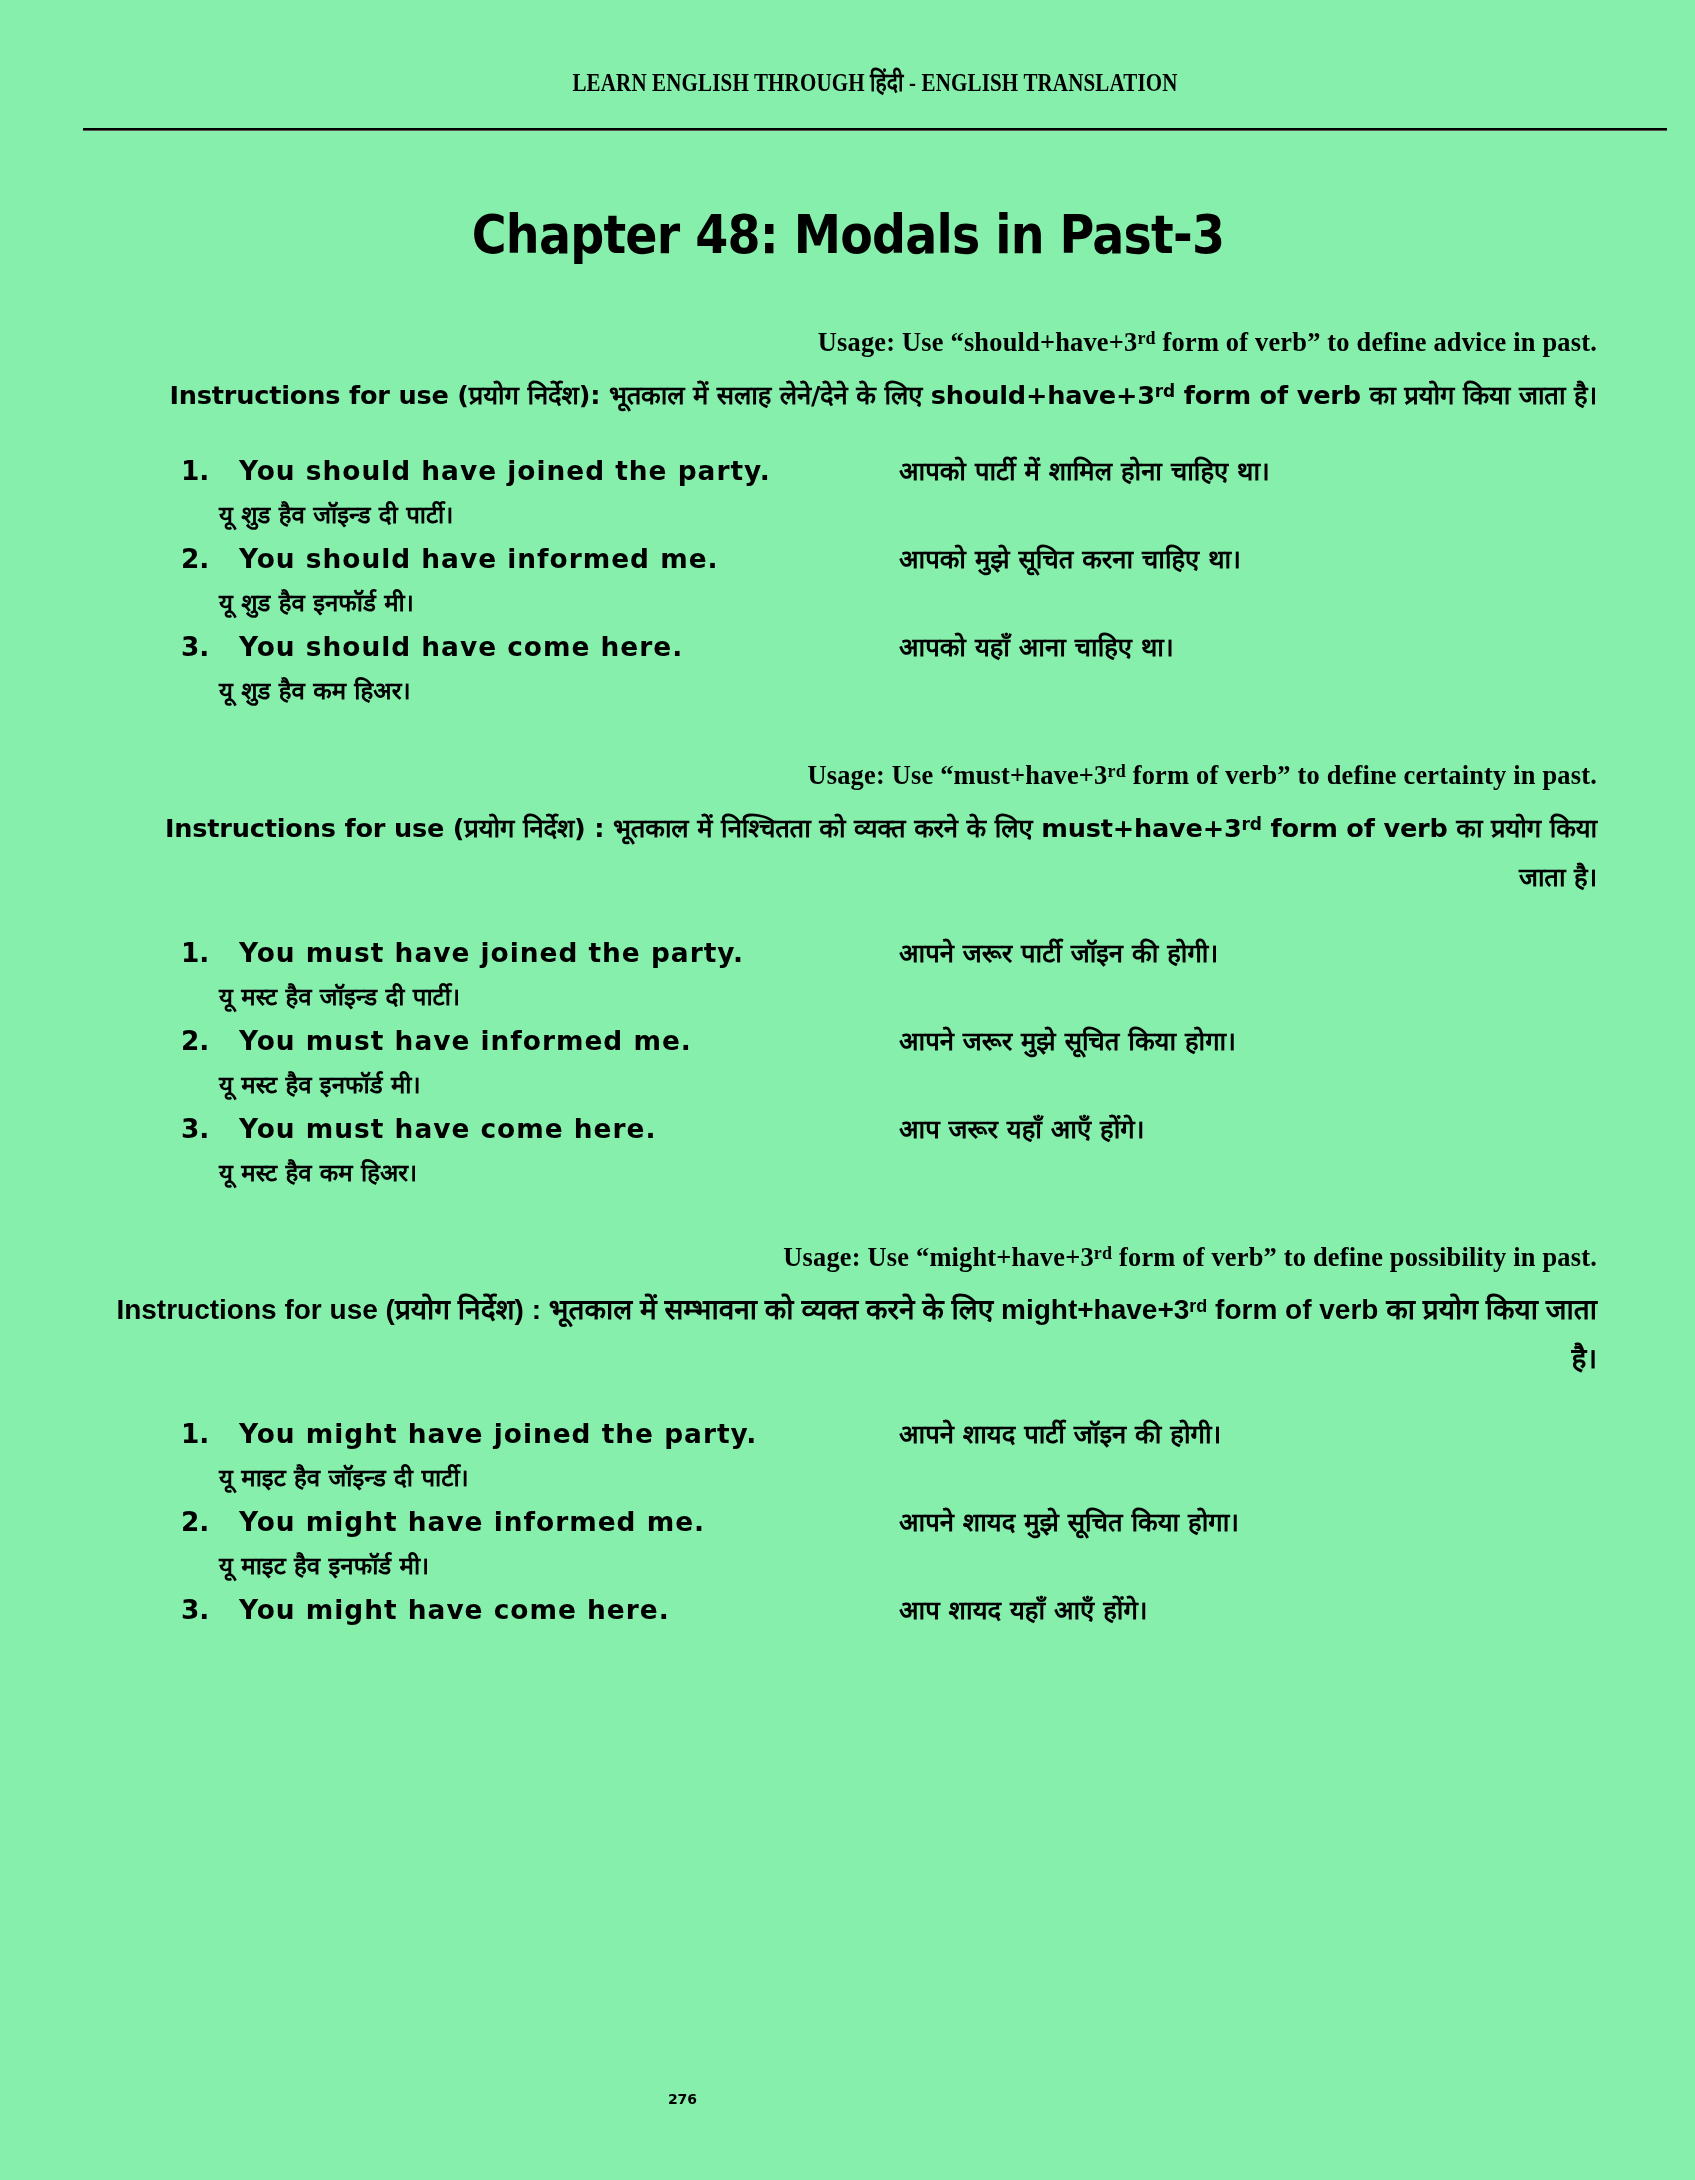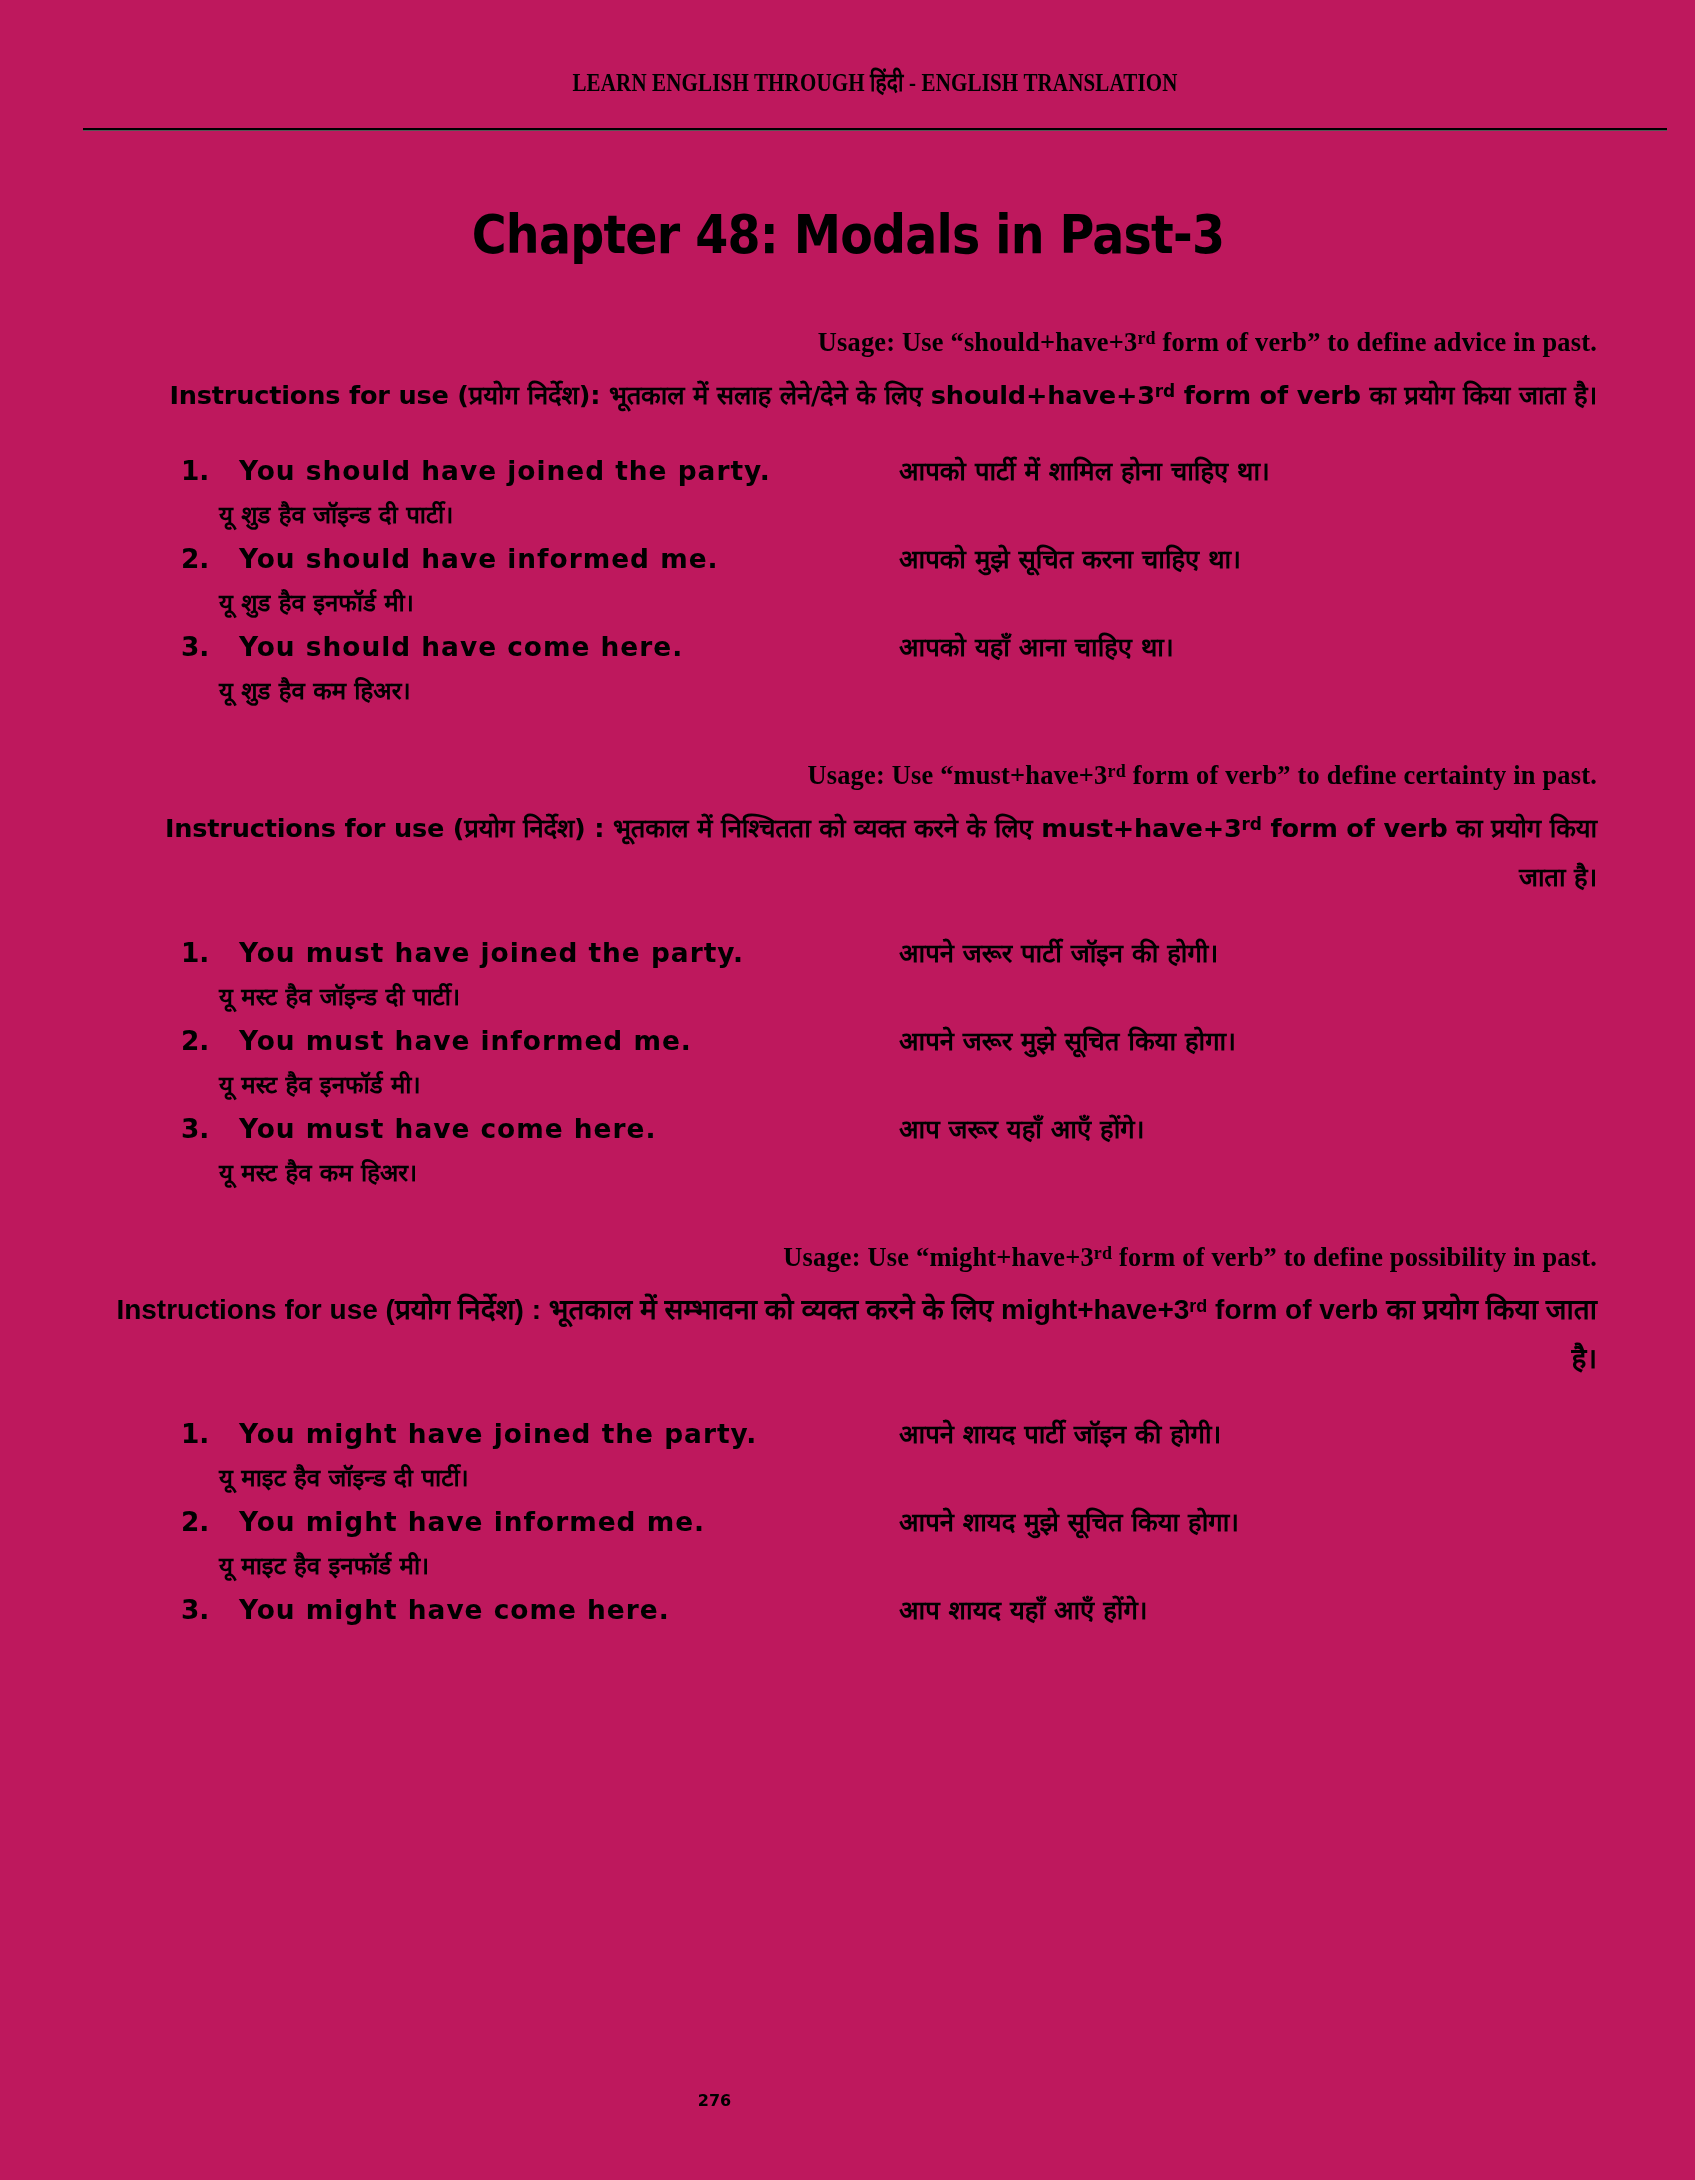--- a/index.html
+++ b/index.html
@@ -4,21 +4,21 @@
 <style>
   html, body {
     margin: 0;
     padding: 0;
     background: #ffffff;
   }
   .page {
     position: relative;
     width: 1696px;
     height: 2181px;
-    background: #be185d;
+    background: #86efac;
     overflow: hidden;
     font-family: "Liberation Sans", sans-serif;
     color: #000000;
   }
 
   
   .header {
     position: absolute;
     left: 83px;
     top: 64px;
@@ -154,22 +154,21 @@
 
   
   .page-number {
     position: absolute;
     left: 0;
     top: 2091px;
     width: 1365px;
     text-align: center;
     font-family: "DejaVu Sans", sans-serif;
     font-weight: bold;
-    font-size: 16px;
-    padding-left: 32px;
+    font-size: 14px;
   }
 </style>
 </head>
 <body>
 
 <div class="page">
 
   <div class="header">
     <span class="header-title">LEARN ENGLISH THROUGH हिंदी - ENGLISH  TRANSLATION</span>
   </div>

